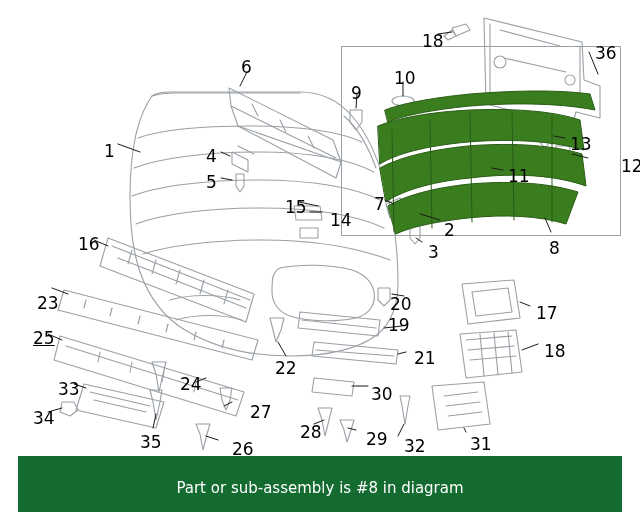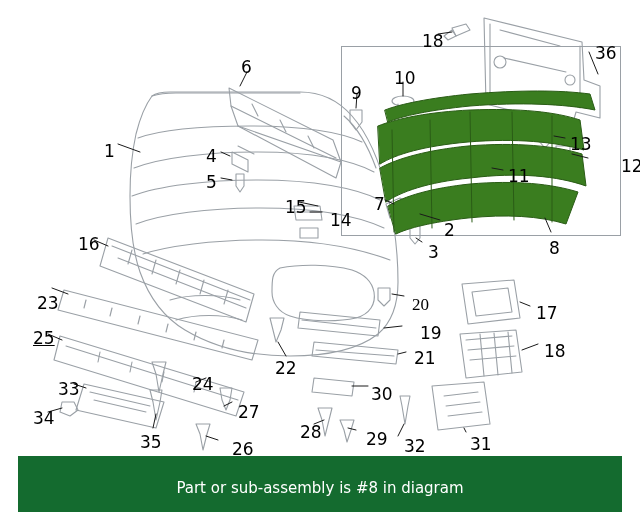--- a/index.html
+++ b/index.html
@@ -343,29 +343,29 @@
   <div class="callout" style="left:351px; top:85px;">9</div>
   <div class="callout" style="left:394px; top:70px;">10</div>
   <div class="callout" style="left:508px; top:168px;">11</div>
   <div class="callout" style="left:593px; top:158px;margin-left:28px;">12</div>
   <div class="callout" style="left:570px; top:136px;">13</div>
   <div class="callout" style="left:330px; top:212px;">14</div>
   <div class="callout" style="left:285px; top:199px;">15</div>
   <div class="callout" style="left:78px;  top:236px;">16</div>
   <div class="callout" style="left:536px; top:305px;">17</div>
   <div class="callout" style="left:544px; top:343px;">18</div>
-  <div class="callout" style="left:388px; top:325px;margin-left:32px;">19</div>
-  <div class="callout" style="left:412px; top:296px;font-family:Liberation Serif, serif;">20</div>
+  <div class="callout" style="left:388px; top:317px;">19</div>
+  <div class="callout" style="left:390px; top:296px;">20</div>
   <div class="callout" style="left:414px; top:350px;">21</div>
   <div class="callout" style="left:275px; top:360px;">22</div>
   <div class="callout" style="left:37px;  top:284px;margin-top:11px;">23</div>
-  <div class="callout" style="left:192px; top:376px;text-align:right;">24</div>
+  <div class="callout" style="left:180px; top:376px;text-align:right;">24</div>
   <div class="callout" style="left:33px;  top:330px;text-decoration:underline;">25</div>
   <div class="callout" style="left:232px; top:441px;">26</div>
-  <div class="callout" style="left:238px; top:404px;">27</div>
+  <div class="callout" style="left:250px; top:404px;">27</div>
   <div class="callout" style="left:300px; top:424px;">28</div>
   <div class="callout" style="left:366px; top:431px;">29</div>
   <div class="callout" style="left:371px; top:386px;">30</div>
   <div class="callout" style="left:470px; top:436px;">31</div>
   <div class="callout" style="left:404px; top:438px;">32</div>
   <div class="callout" style="left:58px;  top:381px;">33</div>
   <div class="callout" style="left:33px;  top:410px;">34</div>
   <div class="callout" style="left:140px; top:434px;">35</div>
   <div class="callout" style="left:595px; top:45px;">36</div>
   <div class="callout" style="left:422px; top:33px;">18</div>

